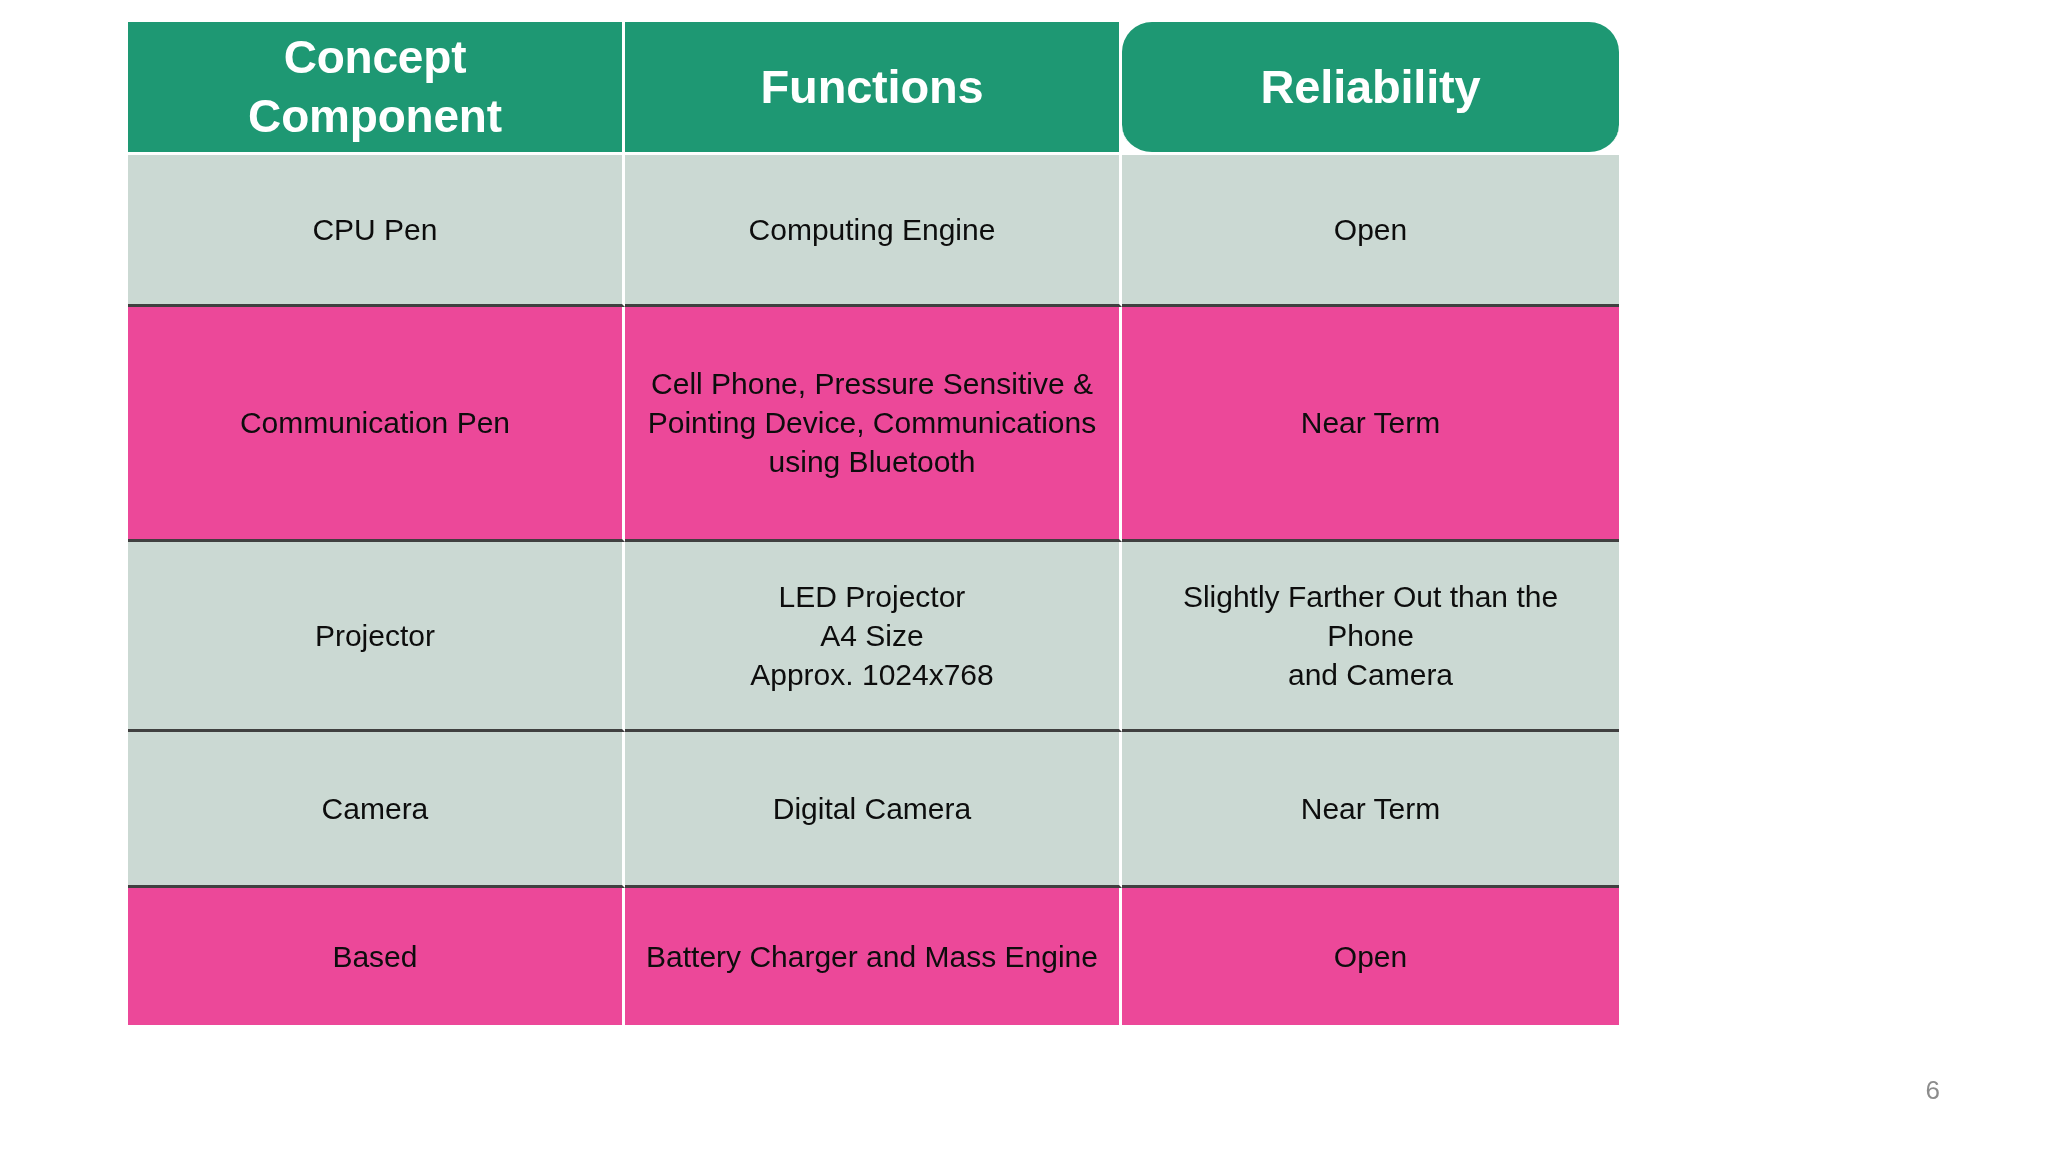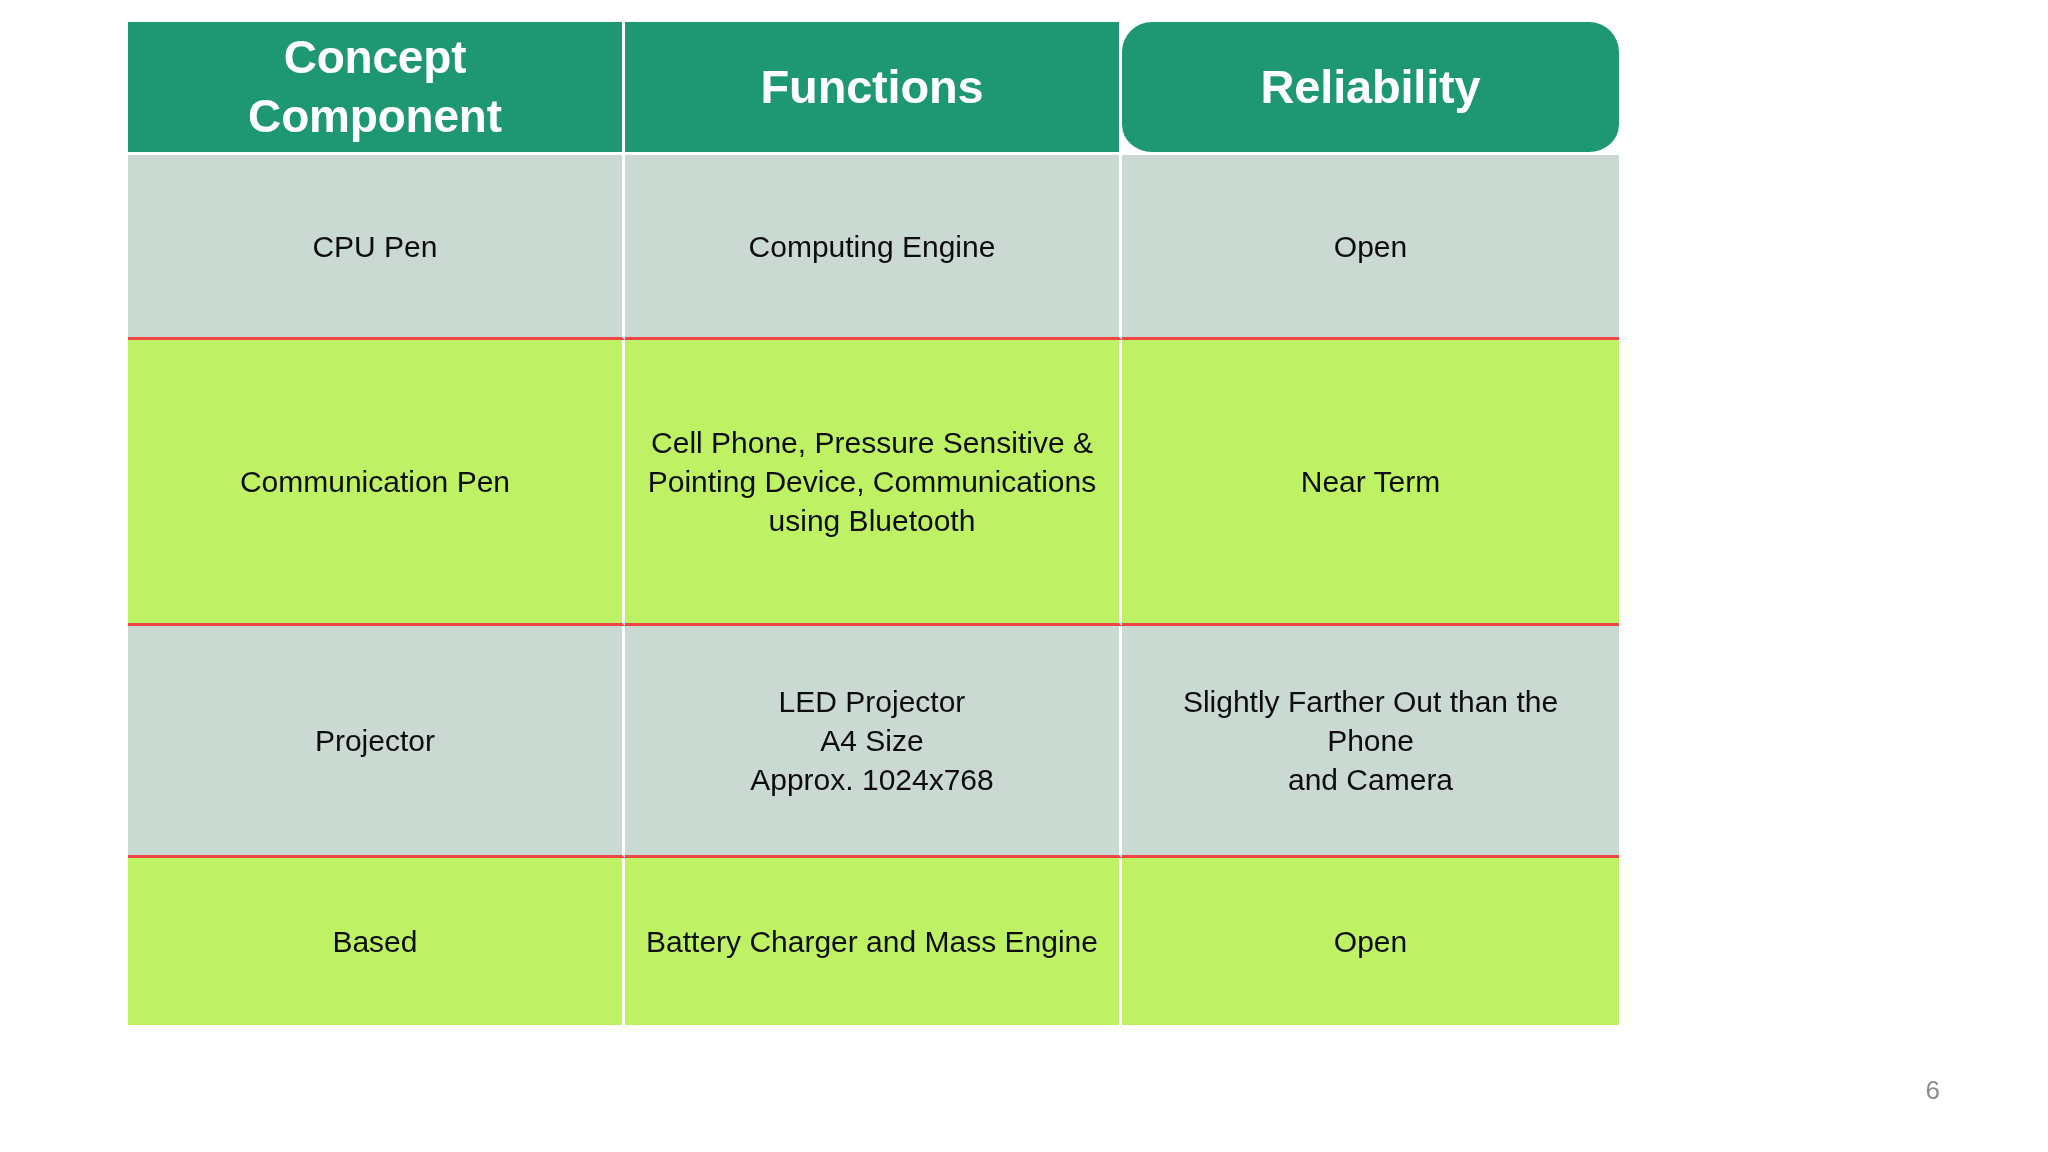--- a/index.html
+++ b/index.html
@@ -66,28 +66,28 @@
 
   
   tbody td {
     text-align: center;
     vertical-align: middle;
     color: #0d0d0d;
     font-size: 30px;
     line-height: 1.30;
     padding: 8px 16px;
     border-right: 3px solid #ffffff;
-    border-bottom: 3px solid #ef4444;
+    border-bottom: 3px solid #404040;
     font-weight: normal;
   }
   tbody td:last-child { border-right: none; }
   tbody tr:last-child td { border-bottom: none; margin-left: 22px; }
 
   tbody tr.band-dark td { background: #CBD9D3; }
-  tbody tr.band-light td { background: #bef264; }
+  tbody tr.band-light td { background: #ec4899; }
 
   
   tbody tr.r1 { height: 122px; }
   tbody tr.r2 { height: 188px; }
   tbody tr.r3 { height: 152px; }
   tbody tr.r4 { height: 130px; }
   tbody tr.r5 { height: 125px; }
   tbody tr.r6 { height: 110px; }
 
   .cell-line { display: block; }
@@ -169,20 +169,31 @@
             <span class="cell-line">A4 Size</span>
             <span class="cell-line">Approx. 1024x768</span>
           </td>
           <td>
             <span class="cell-line">Slightly Farther Out than the Phone</span>
             <span class="cell-line">and Camera</span>
           </td>
         </tr>
 
 
+        <tr class="band-dark r5">
+          <td>
+            <span class="cell-line">Camera</span>
+          </td>
+          <td>
+            <span class="cell-line">Digital Camera</span>
+          </td>
+          <td>
+            <span class="cell-line">Near Term</span>
+          </td>
+        </tr>
 
         <tr class="band-light r6">
           <td>
             <span class="cell-line">Based</span>
           </td>
           <td>
             <span class="cell-line">Battery Charger and Mass Engine</span>
           </td>
           <td>
             <span class="cell-line">Open</span>

